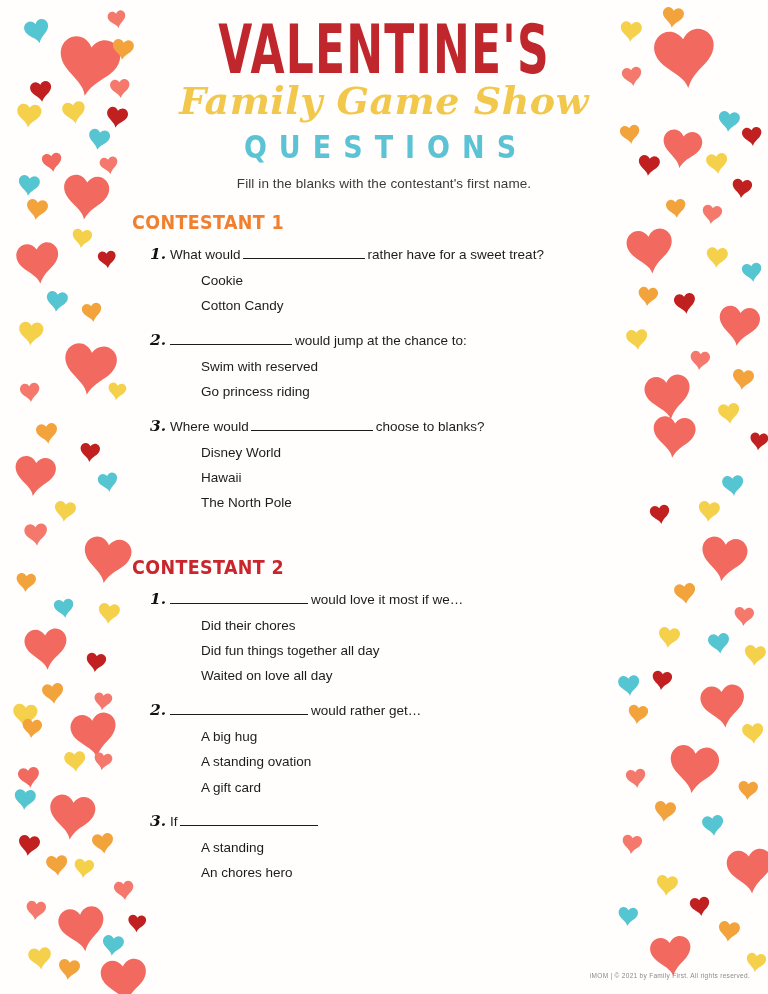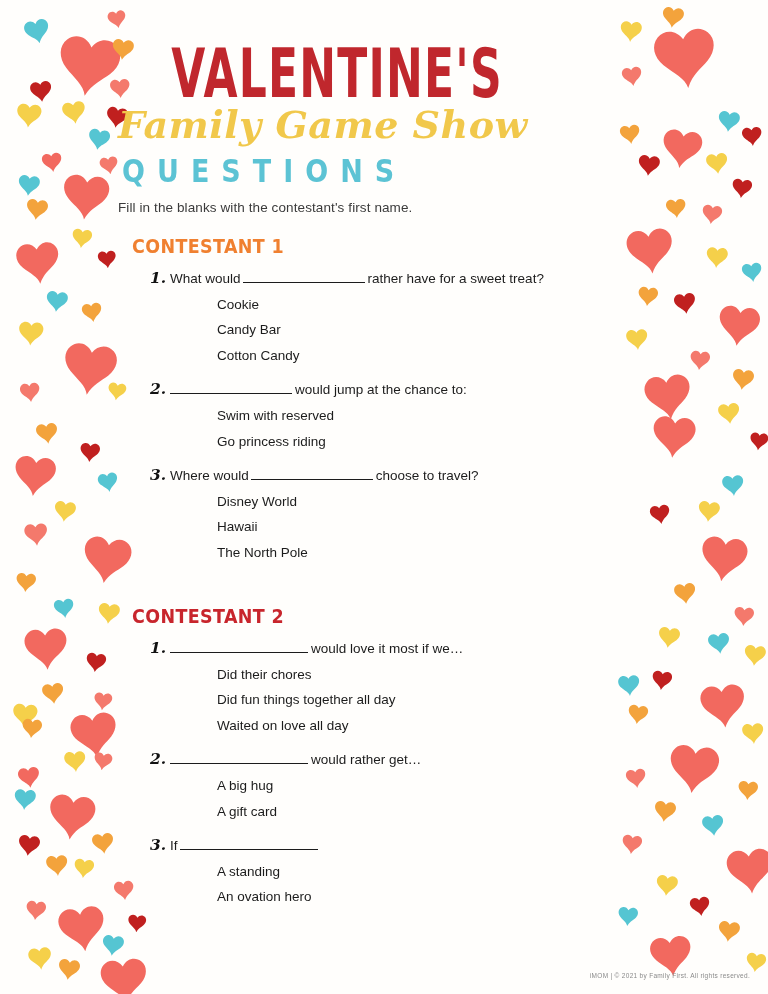--- a/index.html
+++ b/index.html
@@ -30,21 +30,22 @@
   .content {
     position: absolute;
     left: 118px;
     top: 0;
     width: 532px;
     height: 994px;
   }
 
   
   .title-block {
-    padding-top: 42px;
+    text-align: center;
+    padding-top: 18px;
   }
   .title-main {
     font-family: "DejaVu Sans", sans-serif;
     font-weight: 700;
     font-size: 55px;
     line-height: 0.95;
     letter-spacing: 1.5px;
     color: #C0272D;
     transform: scaleX(0.80) scaleY(1.22);
     transform-origin: center top;
@@ -119,21 +120,21 @@
   }
   .q-pre  { margin-right: 2px; }
   .q-blank {
     display: inline-block;
     border-bottom: 1.3px solid #1c1c1c;
     height: 13px;
     flex: none;
   }
   .q-post { margin-left: 3px; }
 
-  .answers { margin: 5px 0 0 67px; }
+  .answers { margin: 5px 0 0 51px; }
   .answer {
     font-family: "Liberation Sans", sans-serif;
     font-size: 13.5px;
     color: #1c1c1c;
     line-height: 1.88;
     white-space: nowrap;
   }
 
   
   .footer {
@@ -502,41 +503,40 @@
           <div class="section-header hdr-orange">CONTESTANT 1</div>
           <div class="question">
             <div class="q-line">
               <span class="q-num">1.</span>
               <span class="q-pre">What would</span>
               <span class="q-blank" style="width: 122px;"></span>
               <span class="q-post">rather have for a sweet treat?</span>
             </div>
             <div class="answers">
               <div class="answer">Cookie</div>
-              <div class="answer">Candy Bar</div>
               <div class="answer">Cotton Candy</div>
             </div>
           </div>
           <div class="question">
             <div class="q-line">
               <span class="q-num">2.</span>
               <span class="q-blank" style="width: 122px;"></span>
               <span class="q-post">would jump at the chance to:</span>
             </div>
             <div class="answers">
               <div class="answer">Swim with reserved</div>
               <div class="answer">Go princess riding</div>
             </div>
           </div>
           <div class="question">
             <div class="q-line">
               <span class="q-num">3.</span>
               <span class="q-pre">Where would</span>
               <span class="q-blank" style="width: 122px;"></span>
-              <span class="q-post">choose to travel?</span>
+              <span class="q-post">choose to blanks?</span>
             </div>
             <div class="answers">
               <div class="answer">Disney World</div>
               <div class="answer">Hawaii</div>
               <div class="answer">The North Pole</div>
             </div>
           </div>
         </div>
         <div class="section section-2">
           <div class="section-header hdr-red">CONTESTANT 2</div>
@@ -553,32 +553,33 @@
             </div>
           </div>
           <div class="question">
             <div class="q-line">
               <span class="q-num">2.</span>
               <span class="q-blank" style="width: 138px;"></span>
               <span class="q-post">would rather get…</span>
             </div>
             <div class="answers">
               <div class="answer">A big hug</div>
+              <div class="answer">A standing ovation</div>
               <div class="answer">A gift card</div>
             </div>
           </div>
           <div class="question">
             <div class="q-line">
               <span class="q-num">3.</span>
               <span class="q-pre">If</span>
               <span class="q-blank" style="width: 138px;"></span>
             </div>
             <div class="answers">
               <div class="answer">A standing</div>
-              <div class="answer">An ovation hero</div>
+              <div class="answer">An chores hero</div>
             </div>
           </div>
         </div>
       </div>
 
   </div>
 
   <div class="footer">iMOM | © 2021 by Family First. All rights reserved.</div>
 </div>
 

